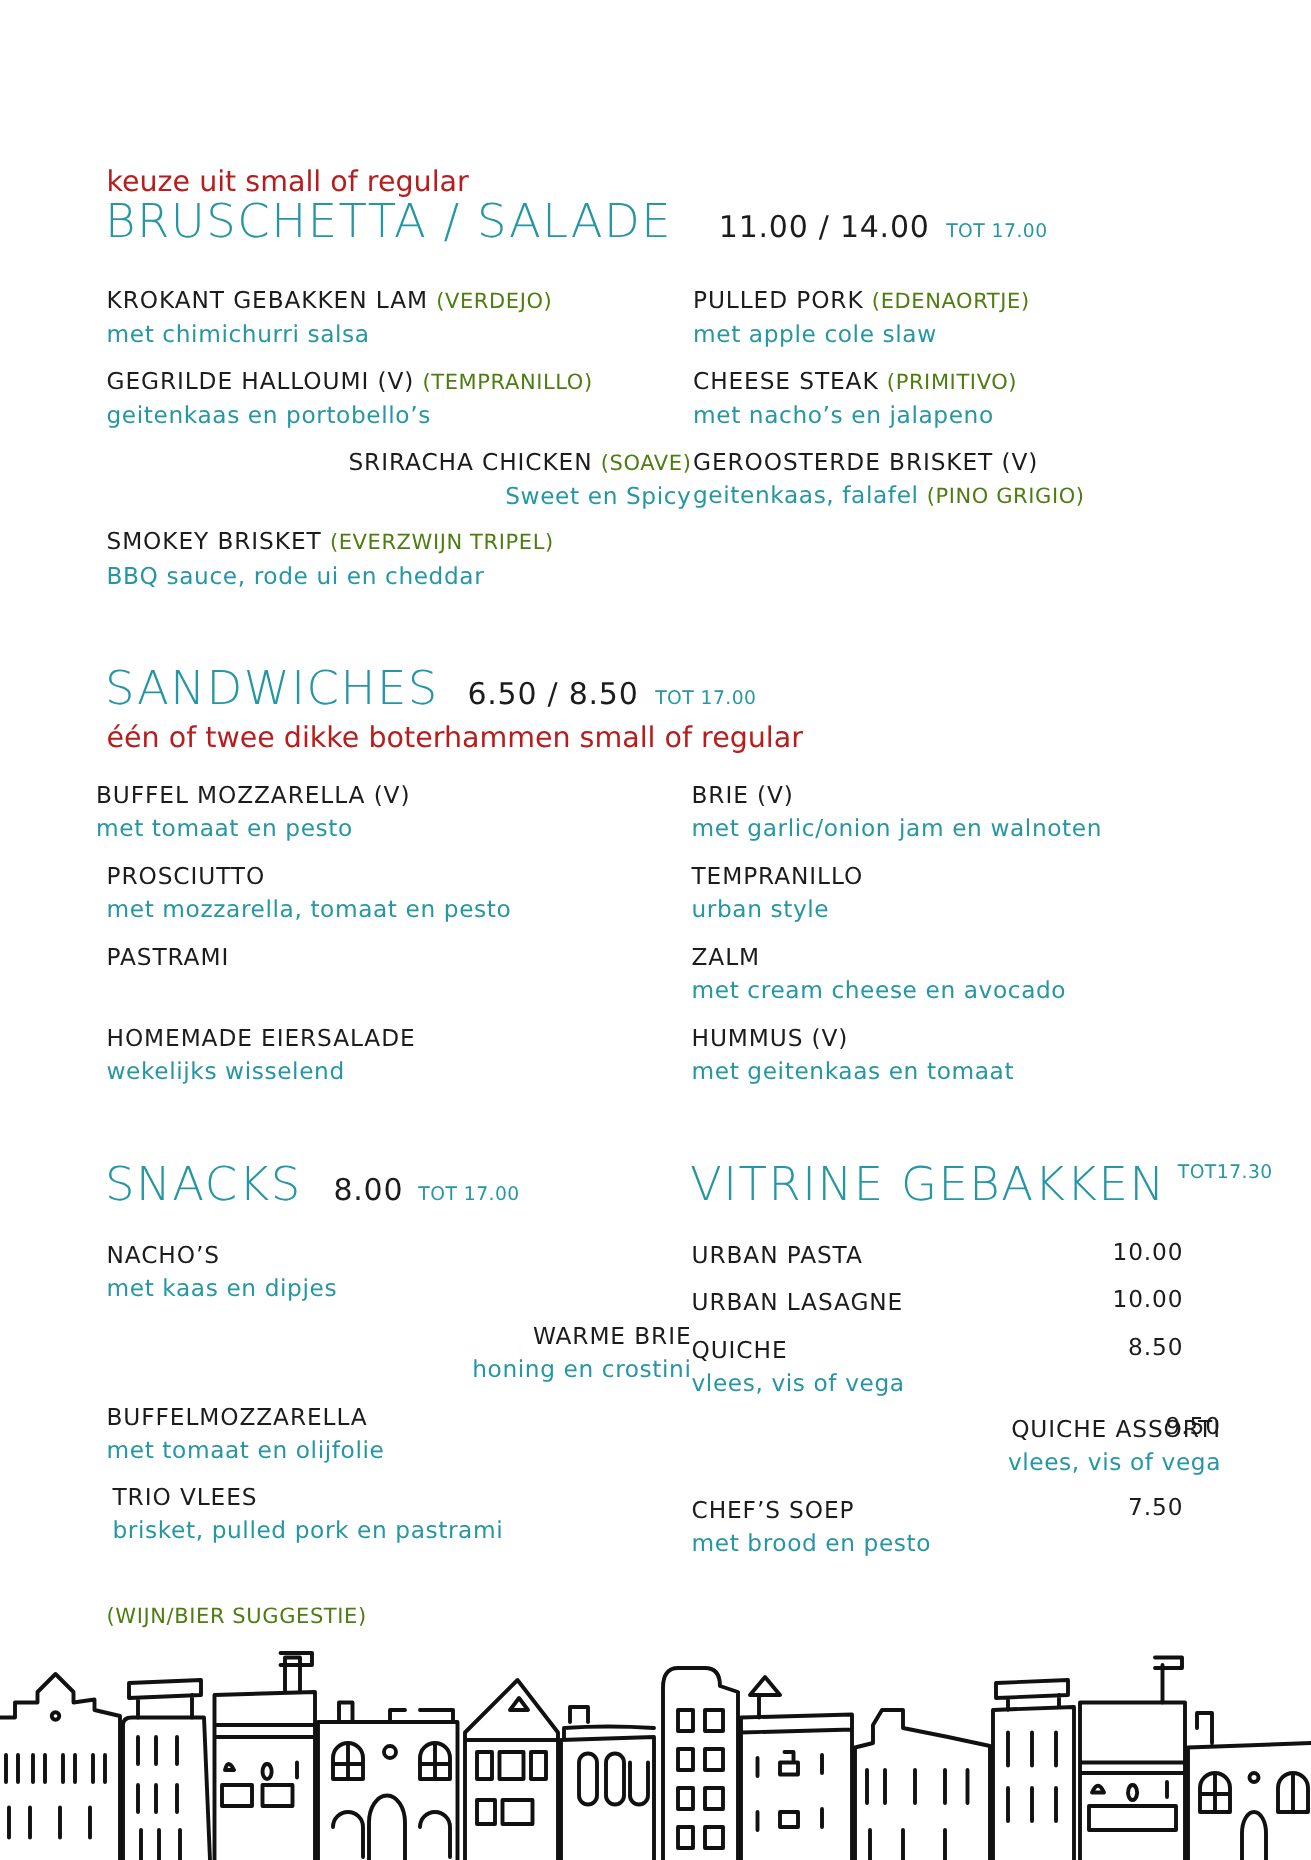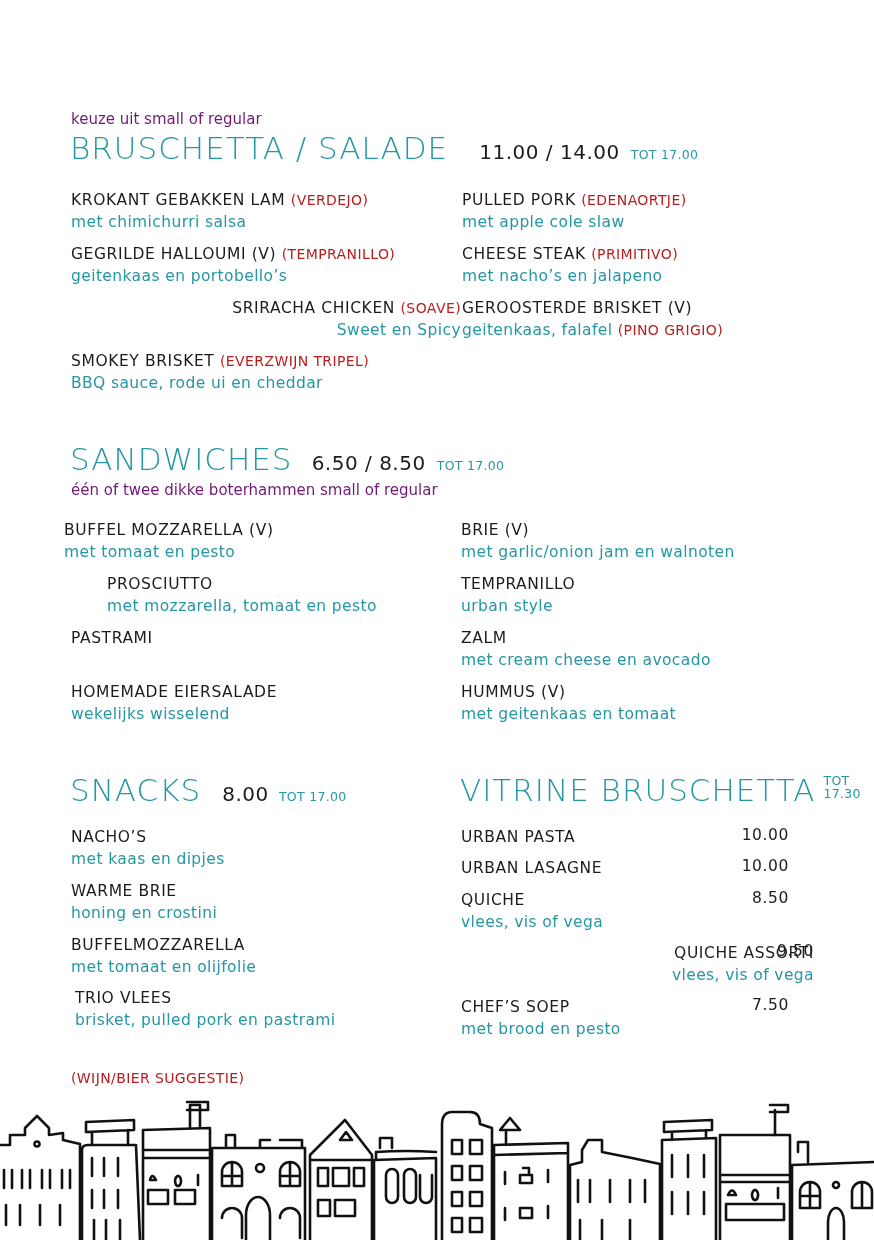--- a/index.html
+++ b/index.html
@@ -3,25 +3,25 @@
 <meta charset="utf-8">
 <style>
   html, body { margin:0; padding:0; }
   body { width:874px; height:1240px; background:#ffffff; position:relative; overflow:hidden;
          font-family:"DejaVu Sans", sans-serif; color:#1c1c1c; }
   .abs { position:absolute; }
   .title { font-family:"DejaVu Sans", sans-serif; font-weight:200; color:#2596a3; letter-spacing:1px;
            font-size:31px; line-height:34px; white-space:nowrap; transform:scaleY(1.0); }
   .price { font-size:20px; color:#1c1c1c; letter-spacing:0.5px; }
   .tot { font-size:12.5px; color:#2596a3; letter-spacing:0.3px; }
-  .note { font-size:15px; color:#701a75; }
+  .note { font-size:19px; color:#b91c1c; }
   .item { position:absolute; width:390px; }
   .name { font-size:15.5px; letter-spacing:0.6px; line-height:22px; white-space:nowrap; color:#1c1c1c; }
   .desc { font-size:15.5px; letter-spacing:0.4px; line-height:22px; white-space:nowrap; color:#2596a3; }
-  .wine { color:#b91c1c; font-size:14px; letter-spacing:0.4px; }
+  .wine { color:#4d7c0f; font-size:14px; letter-spacing:0.4px; }
   .vprice { position:absolute; right:0; top:0; font-size:15.5px; letter-spacing:0.6px; color:#1c1c1c; }
   .skyline { position:absolute; left:0; top:1100px; width:874px; height:140px; }
 </style>
 </head>
 <body>
 
 <div class="abs note" style="left:71px;top:110px;">keuze uit small of regular</div>
 <div class="abs" style="left:70px;top:131px;white-space:nowrap;">
   <span class="title">BRUSCHETTA / SALADE</span>
   <span class="price" style="margin-left:26px;">11.00 / 14.00</span>
@@ -62,21 +62,21 @@
   <span class="title">SANDWICHES</span>
   <span class="price" style="margin-left:14px;">6.50 / 8.50</span>
   <span class="tot" style="margin-left:6px;">TOT 17.00</span>
 </div>
 <div class="abs note" style="left:71px;top:481px;">één of twee dikke boterhammen small of regular</div>
 
 <div class="item" style="left:64px;top:519px;">
   <div class="name">BUFFEL MOZZARELLA (V)</div>
   <div class="desc">met tomaat en pesto</div>
 </div>
-<div class="item" style="left:71px;top:573px;margin-left:36px;">
+<div class="item" style="left:71px;top:573px;">
   <div class="name">PROSCIUTTO</div>
   <div class="desc">met mozzarella, tomaat en pesto</div>
 </div>
 <div class="item" style="left:71px;top:627px;">
   <div class="name">PASTRAMI</div>
 </div>
 <div class="item" style="left:71px;top:681px;">
   <div class="name">HOMEMADE EIERSALADE</div>
   <div class="desc">wekelijks wisselend</div>
 </div>
@@ -100,36 +100,36 @@
 
 <div class="abs" style="left:70px;top:773px;white-space:nowrap;">
   <span class="title">SNACKS</span>
   <span class="price" style="margin-left:16px;">8.00</span>
   <span class="tot" style="margin-left:5px;">TOT 17.00</span>
 </div>
 <div class="item" style="left:71px;top:826px;">
   <div class="name">NACHO’S</div>
   <div class="desc">met kaas en dipjes</div>
 </div>
-<div class="item" style="left:71px;top:880px;">
+<div class="item" style="left:71px;top:880px;text-align:right;">
   <div class="name">WARME BRIE</div>
   <div class="desc">honing en crostini</div>
 </div>
 <div class="item" style="left:71px;top:934px;">
   <div class="name">BUFFELMOZZARELLA</div>
   <div class="desc">met tomaat en olijfolie</div>
 </div>
 <div class="item" style="left:75px;top:987px;">
   <div class="name">TRIO VLEES</div>
   <div class="desc">brisket, pulled pork en pastrami</div>
 </div>
 
 <div class="abs" style="left:460px;top:773px;white-space:nowrap;display:flex;align-items:flex-start;">
-  <span class="title">VITRINE BRUSCHETTA</span>
-  <span style="margin-left:8px;display:flex;flex-direction:column;line-height:13px;margin-top:1px;">
+  <span class="title">VITRINE GEBAKKEN</span>
+  <span style="margin-left:8px;display:flex;flex-direction:row;line-height:13px;margin-top:1px;">
     <span class="tot">TOT</span>
     <span class="tot">17.30</span>
   </span>
 </div>
 
 <div class="item" style="left:461px;top:826px;width:328px;">
   <div class="name">URBAN PASTA</div>
   <div class="vprice">10.00</div>
 </div>
 <div class="item" style="left:461px;top:857px;width:328px;">

